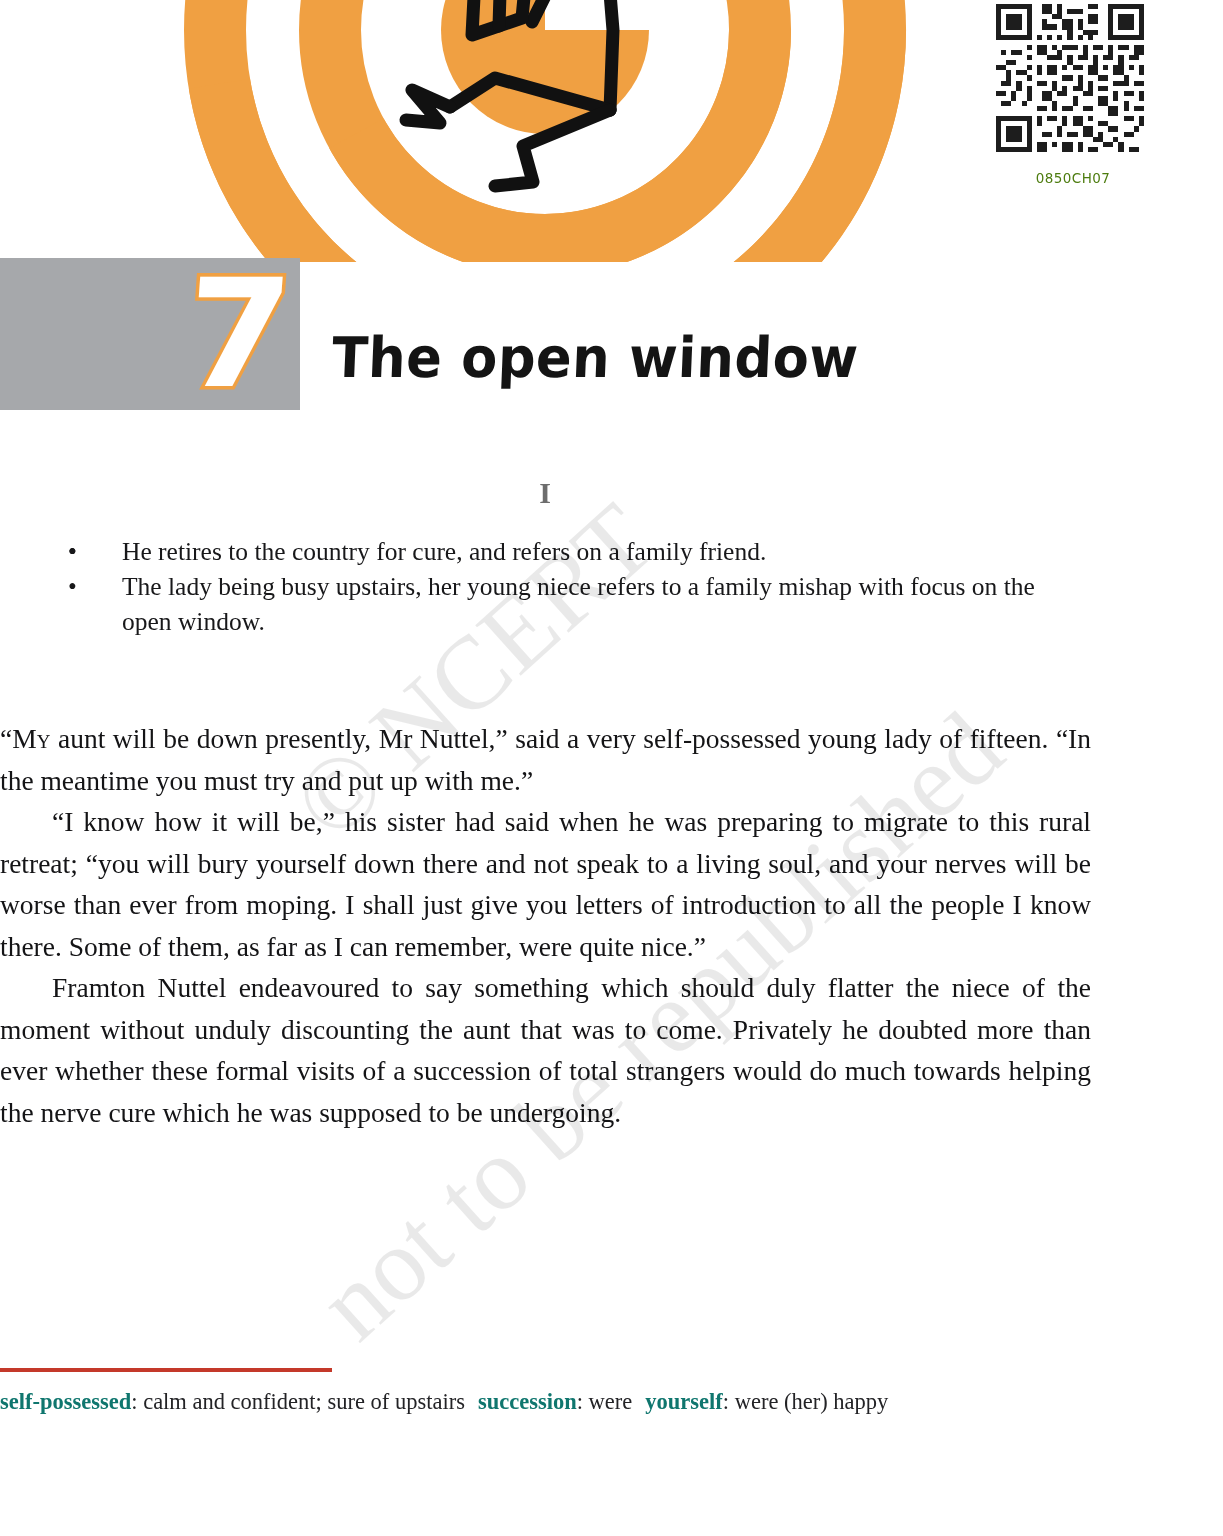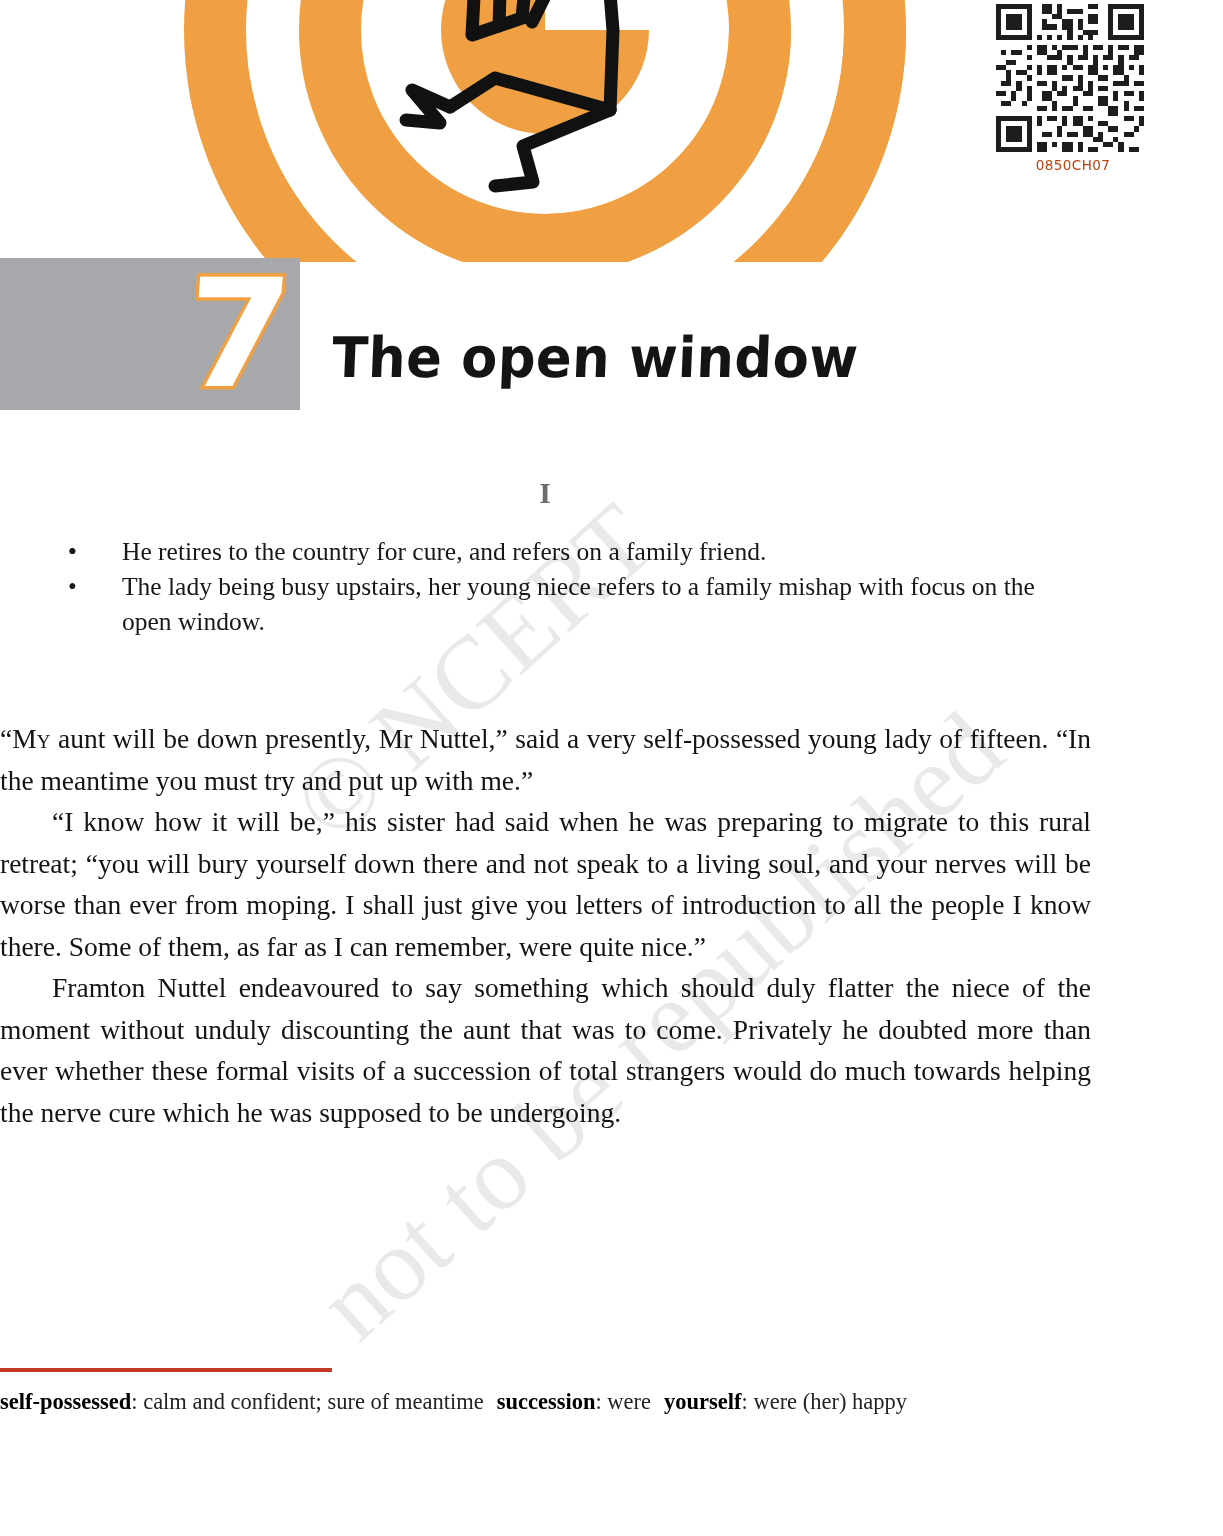--- a/index.html
+++ b/index.html
@@ -40,25 +40,25 @@
     top: 4px;
     width: 154px;
     text-align: center;
   }
   #qr-code {
     width: 148px;
     height: 148px;
     display: block;
   }
   #qr-label {
-    margin-top: 7px;
+    margin-top: 20px;
     font-family: "DejaVu Sans", sans-serif;
     font-size: 13.5px;
     letter-spacing: 0.4px;
-    color: #c2410c;
+    color: #4d7c0f;
     line-height: 1;
   }
 
   
   #chapter-banner {
     position: absolute;
     left: 0;
     top: 258px;
     width: 300px;
     height: 152px;
@@ -162,21 +162,21 @@
     left: 0;
     top: 1386px;
     width: 1091px;
     font-size: 22.5px;
     line-height: 31px;
     color: #232326;
     text-align: justify;
   }
   #footnote .term {
     font-weight: bold;
-    color: #000000;
+    color: #0f766e;
   }
   #footnote .gap {
     display: inline-block;
     width: 13px;
   }
 
   
   #watermark {
     position: absolute;
     left: 205px;
@@ -412,18 +412,18 @@
   </li>
 </ul>
 
 <div id="prose">
   <p><span>“M</span><span class="smallcaps">Y</span><span> aunt will be down presently, Mr Nuttel,” said a very self-possessed young lady of fifteen. “In the meantime you must try and put up with me.”</span></p>
   <p class="indented">“I know how it will be,” his sister had said when he was preparing to migrate to this rural retreat; “you will bury yourself down there and not speak to a living soul, and your nerves will be worse than ever from moping. I shall just give you letters of introduction to all the people I know there. Some of them, as far as I can remember, were quite nice.”</p>
   <p class="indented">Framton Nuttel endeavoured to say something which should duly flatter the niece of the moment without unduly discounting the aunt that was to come. Privately he doubted more than ever whether these formal visits of a succession of total strangers would do much towards helping the nerve cure which he was supposed to be undergoing.</p>
 </div>
 
 <div id="footnote-rule"></div>
-<div id="footnote"><span class="term">self-possessed</span><span>: calm and confident; sure of meantime</span><span class="gap"></span><span class="term">succession</span><span>: were</span><span class="gap"></span><span class="term">yourself</span><span>: were (her) happy</span></div>
+<div id="footnote"><span class="term">self-possessed</span><span>: calm and confident; sure of upstairs</span><span class="gap"></span><span class="term">succession</span><span>: were</span><span class="gap"></span><span class="term">yourself</span><span>: were (her) happy</span></div>
 
 <div id="watermark">
   <span id="wm-line-1">© NCERT</span>
   <span id="wm-line-2">not to be republished</span>
 </div>
 
 </body></html>

